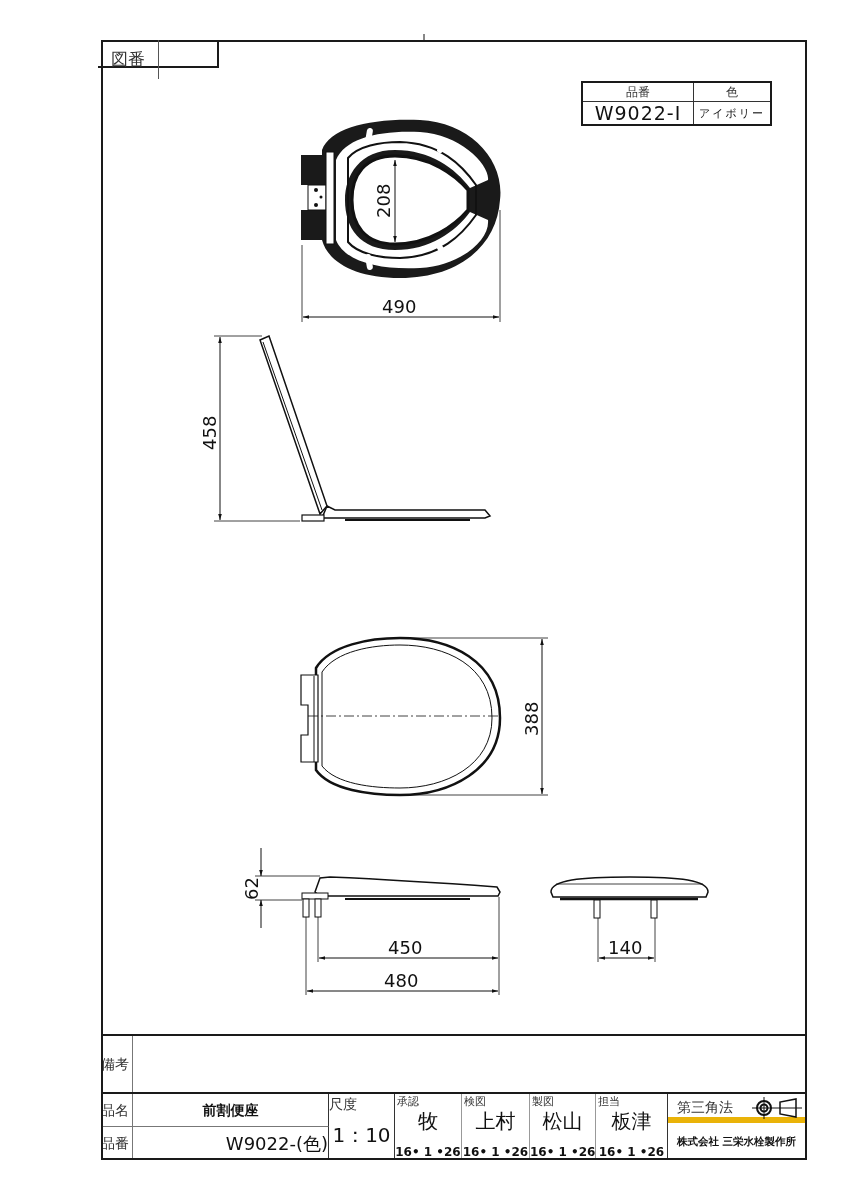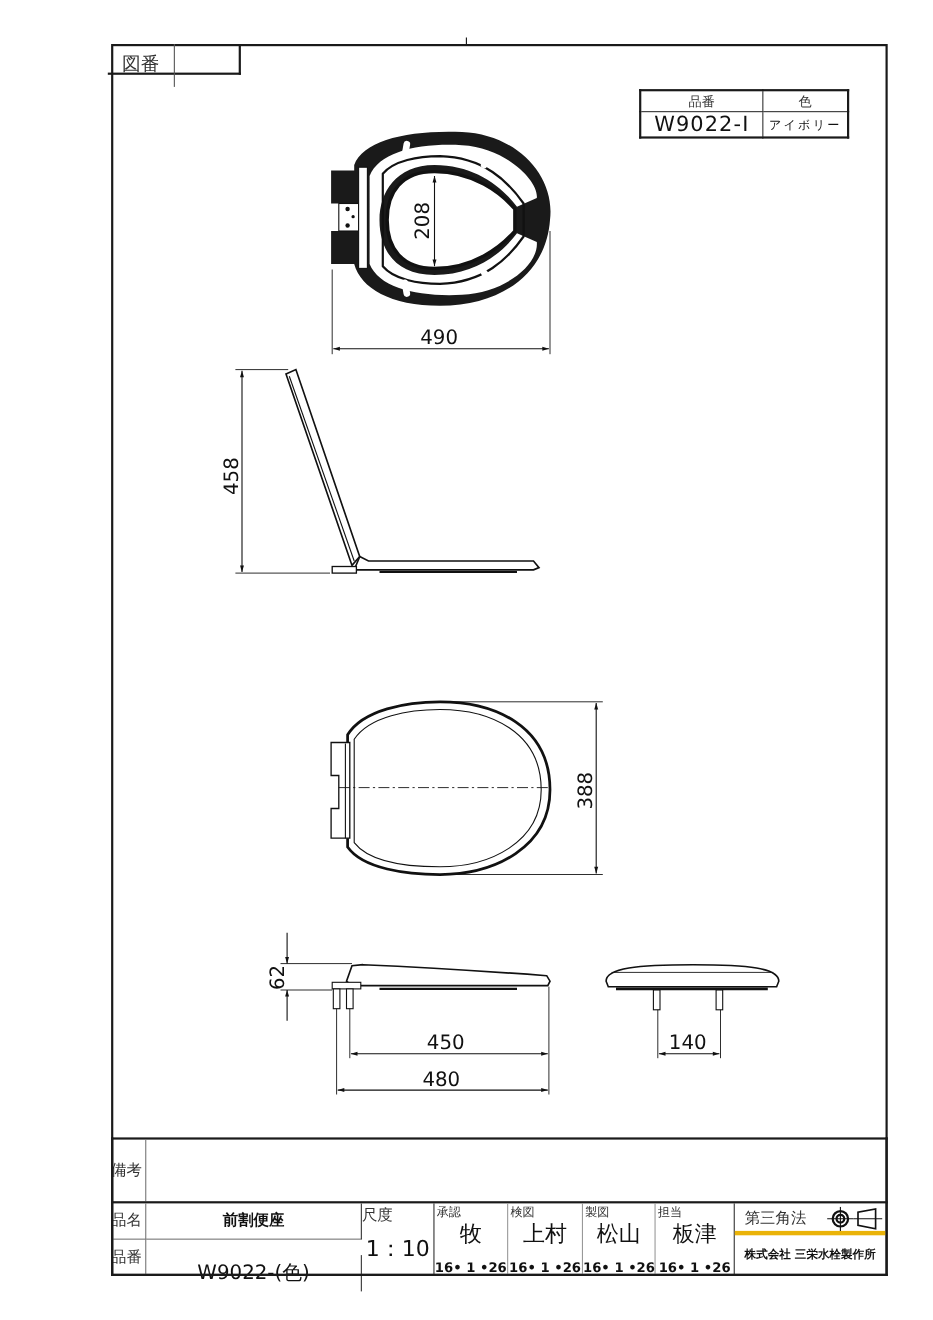--- a/index.html
+++ b/index.html
@@ -142,21 +142,21 @@
 <div class="tb">
   <div class="cell" style="left:0;top:0;width:706px;height:58px;border-top:2px solid #1a1a1a;">
     <div class="cell lab" style="left:0;top:0;width:32px;height:56px;line-height:56px;border-right:1px solid #777;">備考</div>
     <div class="cell" style="left:33px;top:0;right:0;height:56px;"></div>
   </div>
 
   <div class="cell" style="left:0;top:58px;width:706px;height:68px;border-top:2px solid #1a1a1a;">
     <div class="cell lab" style="left:0;top:0;width:32px;height:33px;line-height:33px;border-right:1px solid #777;border-bottom:1px solid #777;">品名</div>
     <div class="cell" style="left:32px;top:0;width:196px;height:33px;line-height:33px;text-align:center;font-size:14px;font-weight:bold;border-right:1px solid #333;border-bottom:1px solid #777;">前割便座</div>
     <div class="cell lab" style="left:0;top:33px;width:32px;height:33px;line-height:33px;border-right:1px solid #777;">品番</div>
-    <div class="cell" style="left:32px;top:47px;width:196px;height:33px;line-height:33px;text-align:center;font-size:18px;border-right:1px solid #333;">W9022-(色)</div>
+    <div class="cell" style="left:32px;top:33px;width:196px;height:33px;line-height:33px;text-align:right;font-size:18px;border-right:1px solid #333;">W9022-(色)</div>
 
     <div class="cell" style="left:228px;top:0;width:66px;height:66px;border-right:1px solid #333;">
       <div class="lab" style="position:absolute;left:0;right:0;top:2px;">尺度</div>
       <div style="position:absolute;left:0;right:0;top:28px;text-align:center;font-size:20px;">1：10</div>
     </div>
 
     <div class="cell" style="left:294px;top:0;width:67px;height:66px;border-right:1px solid #999;">
       <span class="small">承認</span>
       <div class="big" style="position:absolute;left:0;right:0;top:14px;">牧</div>
       <div class="date">16• 1 •26</div>
@@ -170,21 +170,21 @@
       <span class="small">製図</span>
       <div class="big" style="position:absolute;left:0;right:0;top:14px;">松山</div>
       <div class="date">16• 1 •26</div>
     </div>
     <div class="cell" style="left:495px;top:0;width:72px;height:66px;border-right:1px solid #333;">
       <span class="small">担当</span>
       <div class="big" style="position:absolute;left:0;right:0;top:14px;">板津</div>
       <div class="date">16• 1 •26</div>
     </div>
 
-    <div class="cell" style="left:567px;top:0;width:137px;height:29px;border-bottom:4px solid #eab308;">
+    <div class="cell" style="left:567px;top:0;width:137px;height:29px;border-bottom:6px solid #eab308;">
       <span style="position:absolute;left:9px;top:5px;font-size:14px;color:#333;">第三角法</span>
       <svg style="position:absolute;left:82px;top:3px;" width="54" height="22">
         <line x1="2" y1="11" x2="26" y2="11" stroke="#111" stroke-width="1"></line>
         <line x1="14" y1="0" x2="14" y2="22" stroke="#111" stroke-width="1"></line>
         <circle cx="14" cy="11" r="7" fill="none" stroke="#111" stroke-width="2"></circle>
         <circle cx="14" cy="11" r="3.5" fill="none" stroke="#111" stroke-width="2"></circle>
         <path d="M30,5 L30,17 L46,20 L46,2 Z" fill="none" stroke="#111" stroke-width="1.5"></path>
         <line x1="26" y1="11" x2="52" y2="11" stroke="#111" stroke-width="1"></line>
       </svg>
     </div>

